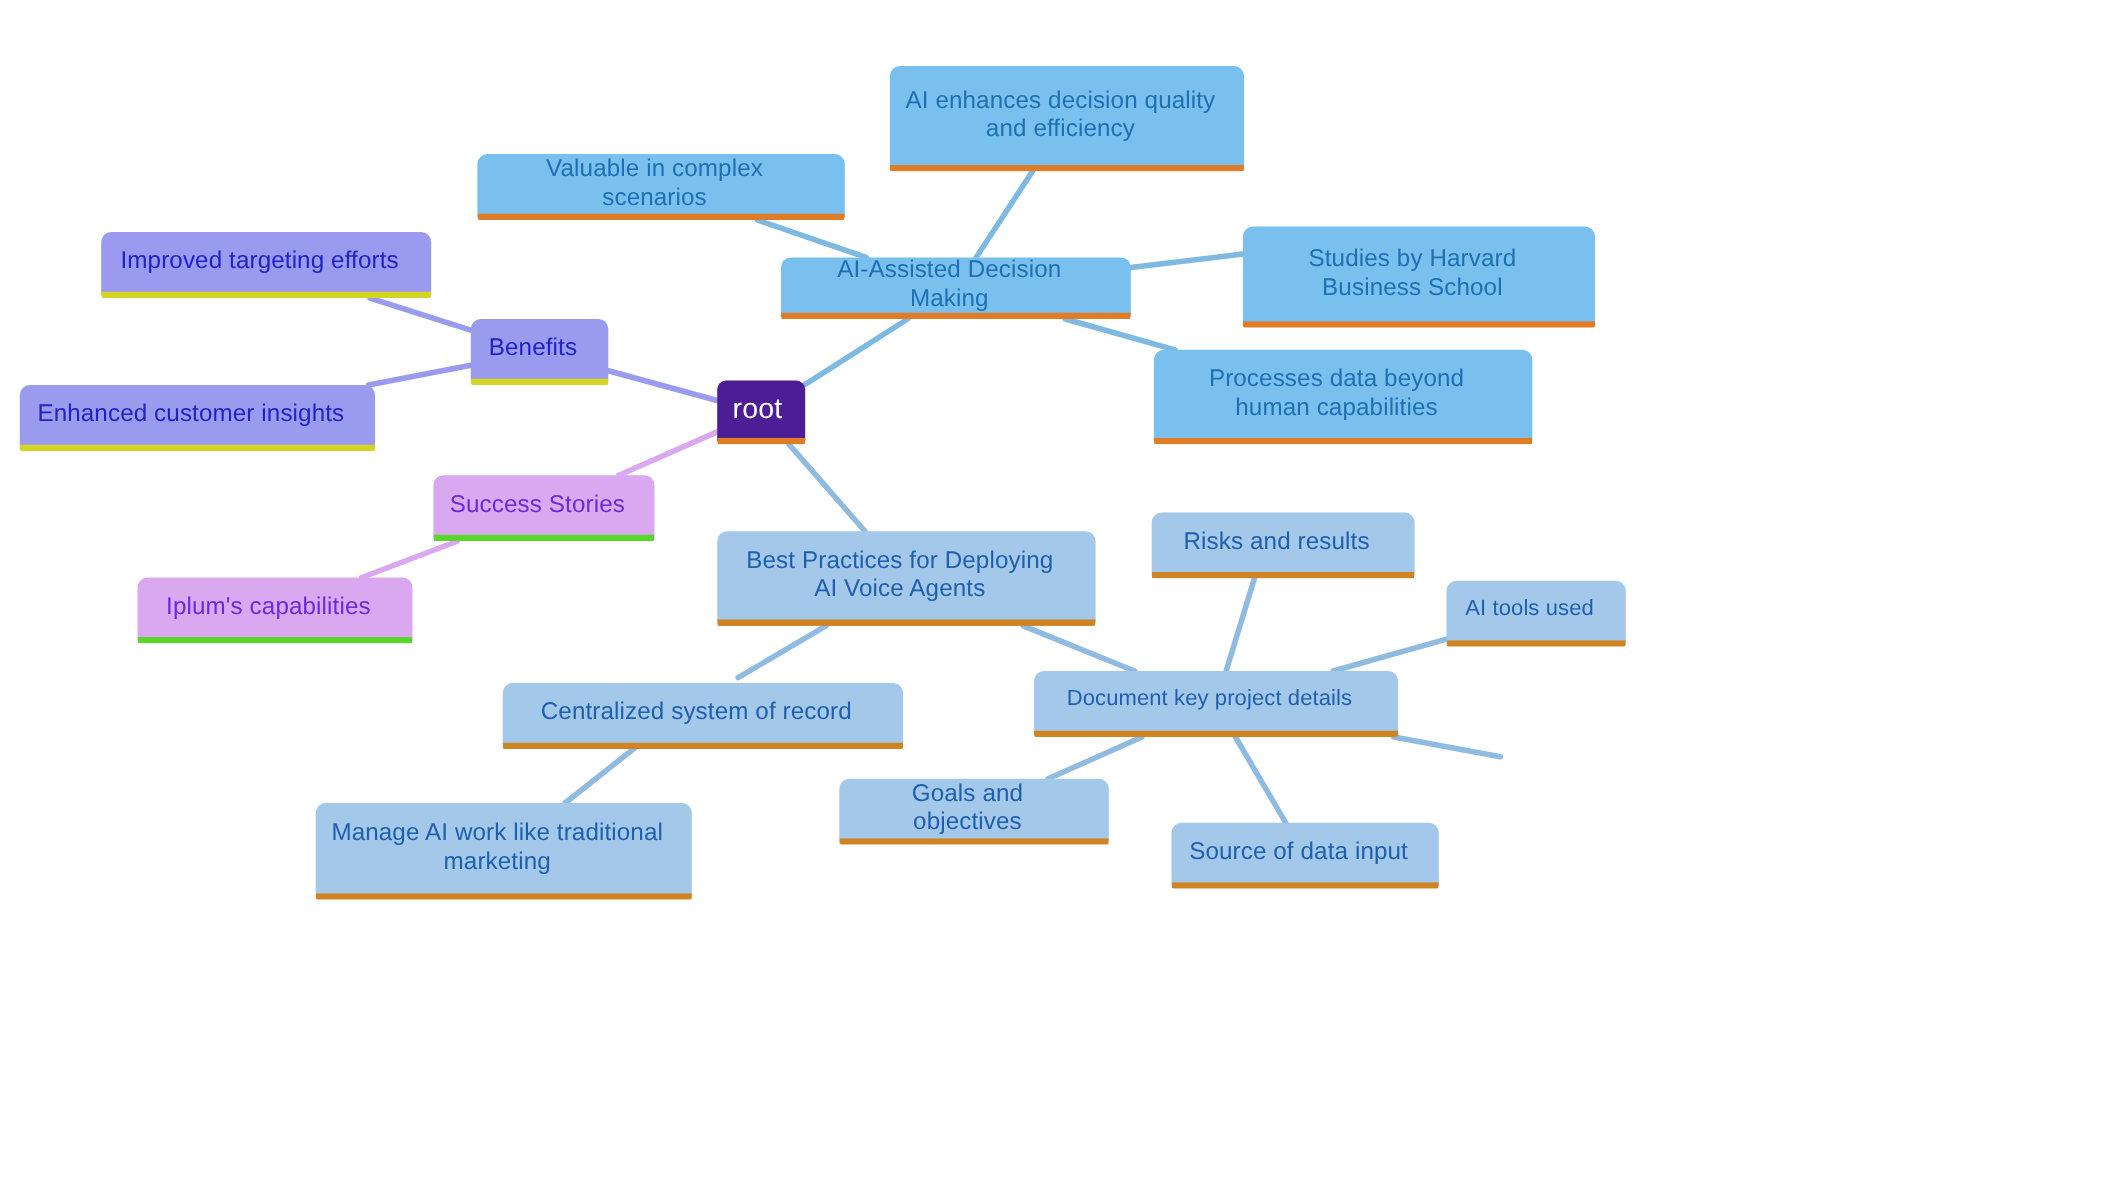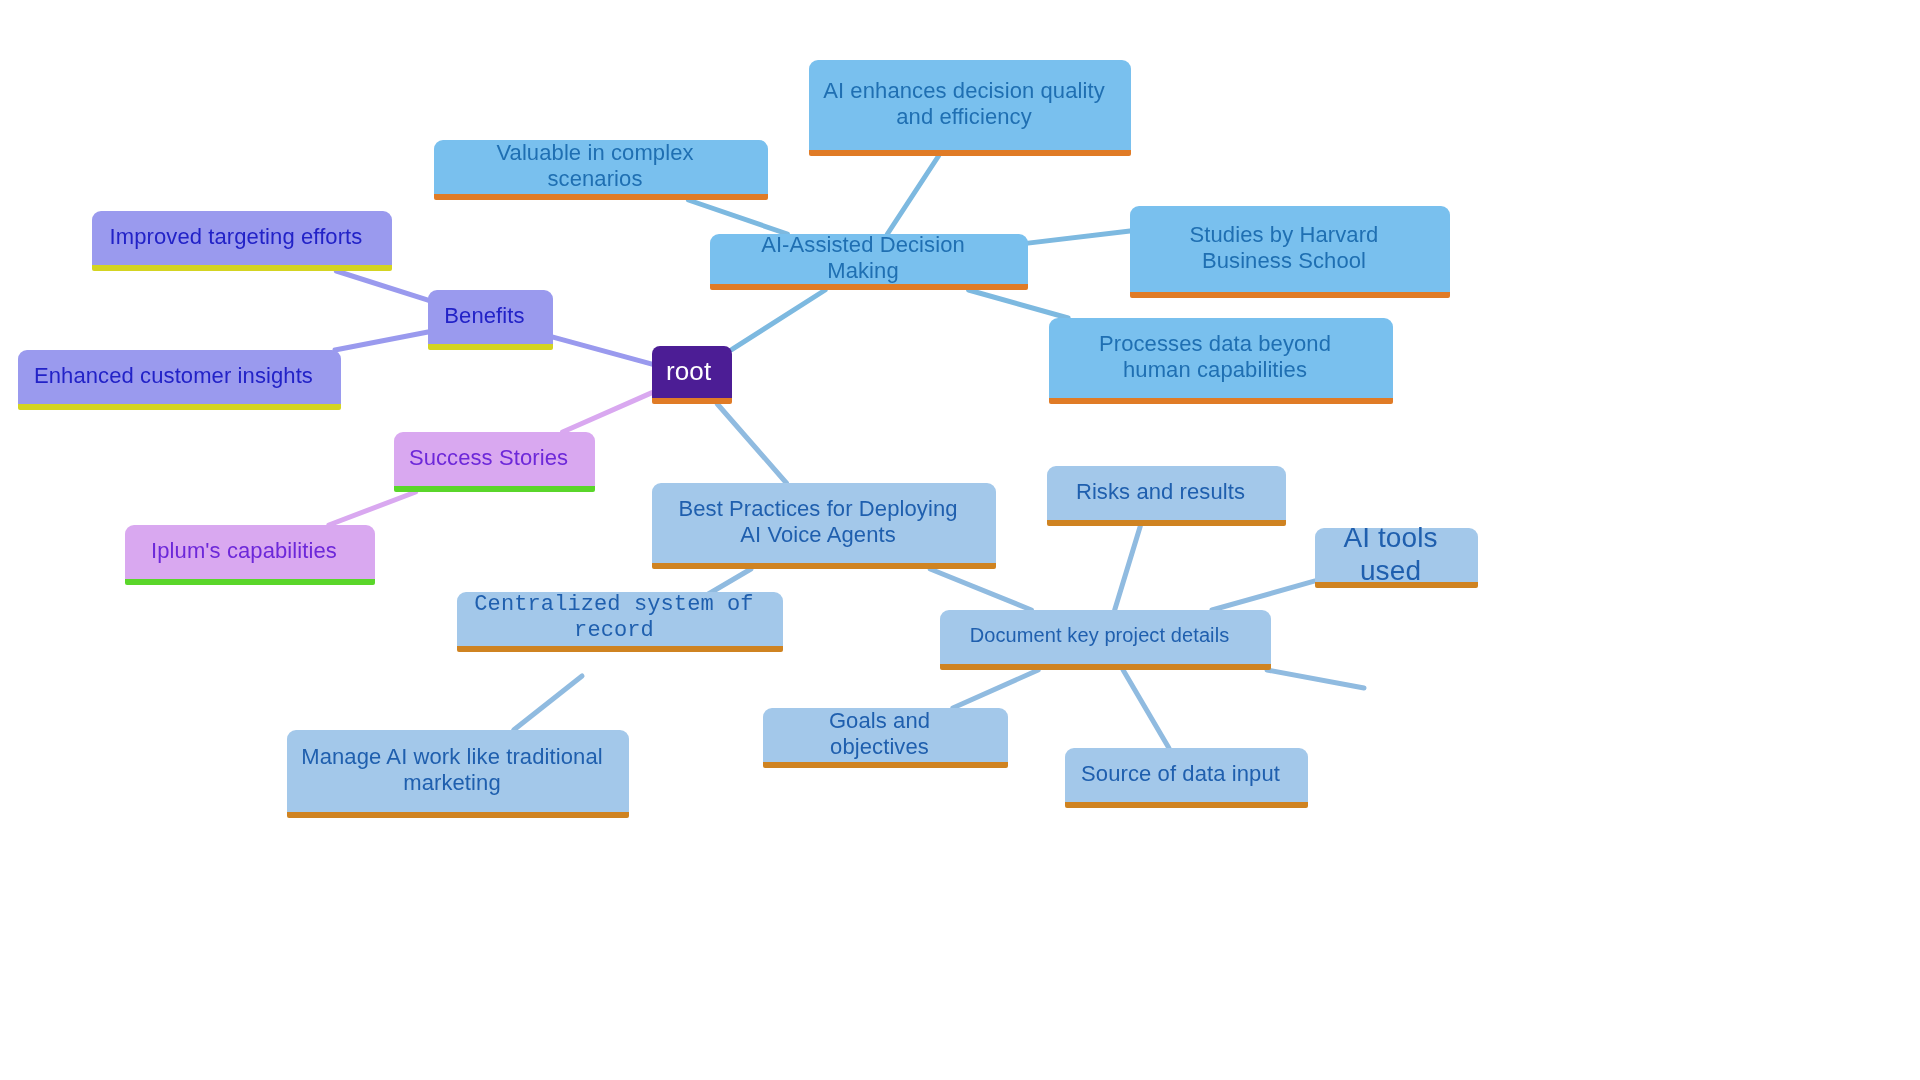--- a/index.html
+++ b/index.html
@@ -132,33 +132,33 @@
     </div>
     <div class="node sec-c" style="left: 394px; top: 432px; width: 201px; height: 60px; font-size: 22px;">
       <span class="label">Success Stories</span>
     </div>
     <div class="node sec-c" style="left: 125px; top: 525px; width: 250px; height: 60px; font-size: 22px;">
       <span class="label">Iplum's capabilities</span>
     </div>
     <div class="node sec-d" style="left: 652px; top: 483px; width: 344px; height: 86px; font-size: 22px;">
       <span class="label">Best Practices for Deploying AI Voice Agents</span>
     </div>
-    <div class="node sec-d" style="left: 457px; top: 592px; width: 326px; height: 60px; font-size: 22px; font-family: Liberation Mono, monospace;">
+    <div class="node sec-d" style="left: 457px; top: 621px; width: 364px; height: 60px; font-size: 22px;">
       <span class="label">Centralized system of record</span>
     </div>
     <div class="node sec-d" style="left: 287px; top: 730px; width: 342px; height: 88px; font-size: 22px;">
       <span class="label">Manage AI work like traditional marketing</span>
     </div>
     <div class="node sec-d" style="left: 940px; top: 610px; width: 331px; height: 60px; font-size: 20px;">
       <span class="label">Document key project details</span>
     </div>
     <div class="node sec-d" style="left: 1047px; top: 466px; width: 239px; height: 60px; font-size: 22px;">
       <span class="label">Risks and results</span>
     </div>
-    <div class="node sec-d" style="left: 1315px; top: 528px; width: 163px; height: 60px; font-size: 28px;">
+    <div class="node sec-d" style="left: 1315px; top: 528px; width: 163px; height: 60px; font-size: 20px;">
       <span class="label">AI tools used</span>
     </div>
     <div class="node sec-d" style="left: 763px; top: 708px; width: 245px; height: 60px; font-size: 22px;">
       <span class="label">Goals and objectives</span>
     </div>
     <div class="node sec-d" style="left: 1065px; top: 748px; width: 243px; height: 60px; font-size: 22px;">
       <span class="label">Source of data input</span>
     </div>
   </div>
 

